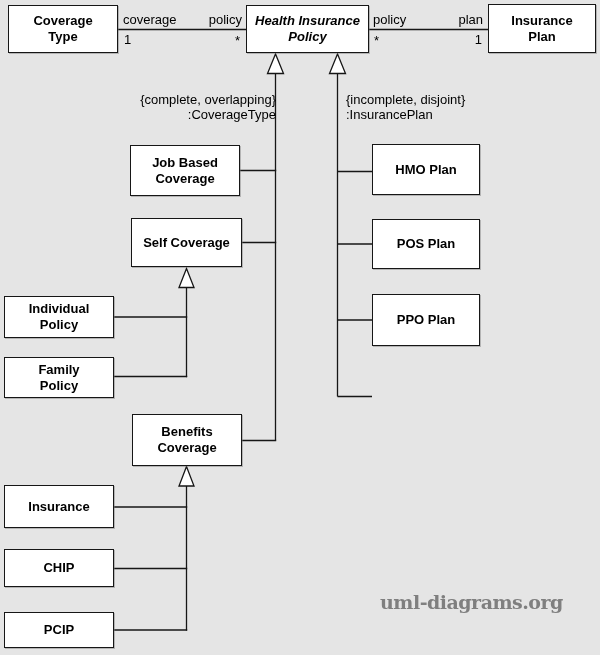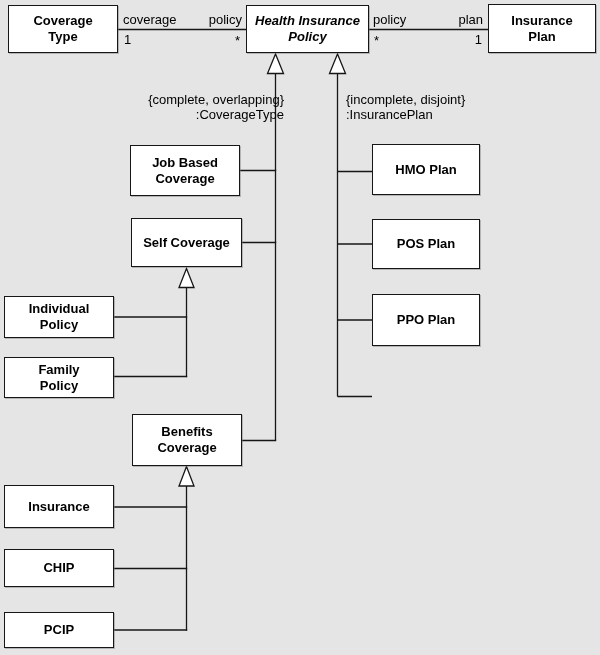--- a/index.html
+++ b/index.html
@@ -127,19 +127,20 @@
   <span class="edge-label" style="left:123px; top:12px;">coverage</span>
   <span class="edge-label" style="left:124px; top:32px;">1</span>
   <span class="edge-label" style="left:160px; top:12px; width:82px; text-align:right;">policy</span>
   <span class="edge-label" style="left:160px; top:33px; width:80px; text-align:right;">*</span>
 
   <span class="edge-label" style="left:373px; top:12px;">policy</span>
   <span class="edge-label" style="left:374px; top:33px;">*</span>
   <span class="edge-label" style="left:400px; top:12px; width:83px; text-align:right;">plan</span>
   <span class="edge-label" style="left:400px; top:32px; width:82px; text-align:right;">1</span>
 
-  <div class="constraint right" style="left:112px; top:92px; width:172px;">{complete, overlapping}
+  <div class="constraint right" style="left:104px; top:92px; width:172px;">{complete, overlapping}
 :CoverageType</div>
   <div class="constraint" style="left:346px; top:92px; width:170px;">{incomplete, disjoint}
 :InsurancePlan</div>
 
+  <div class="watermark">uml-diagrams.org</div>
 
 </div>
 
 </body></html>

